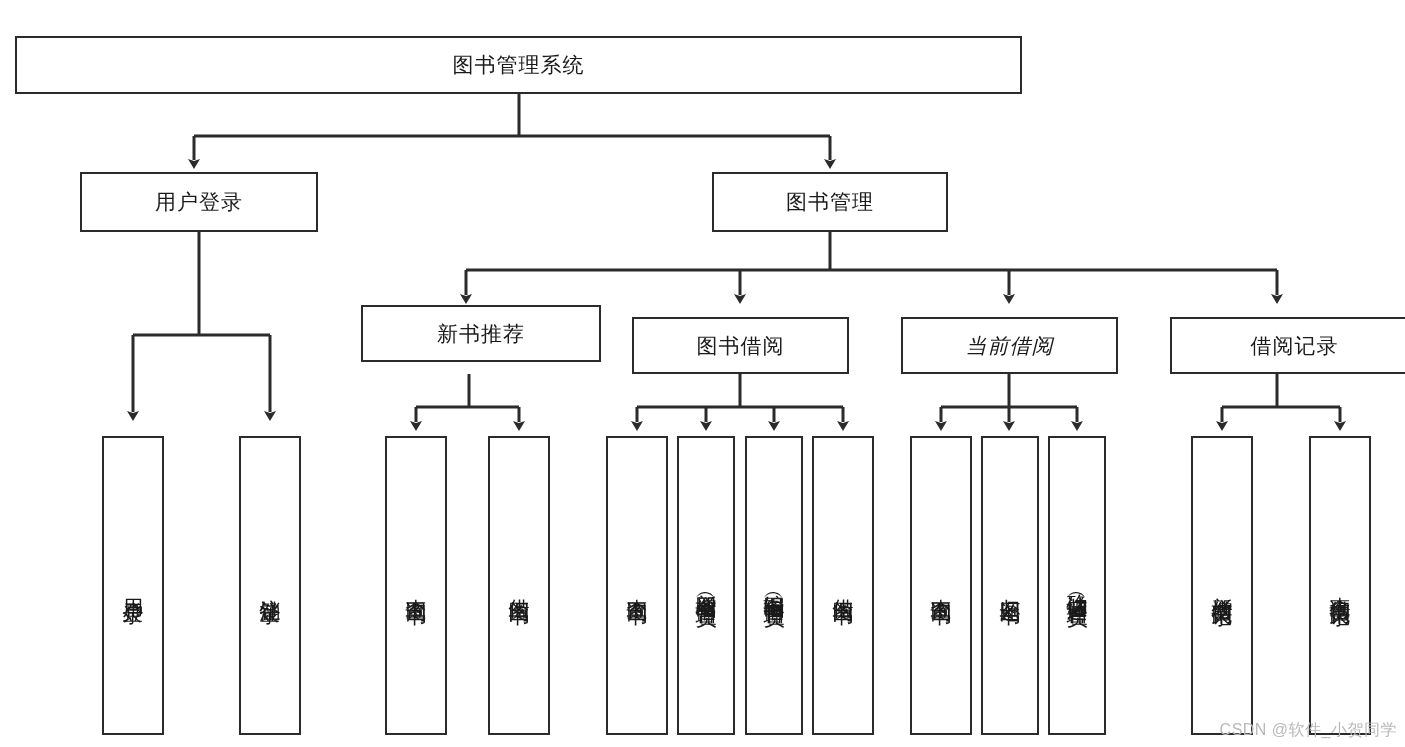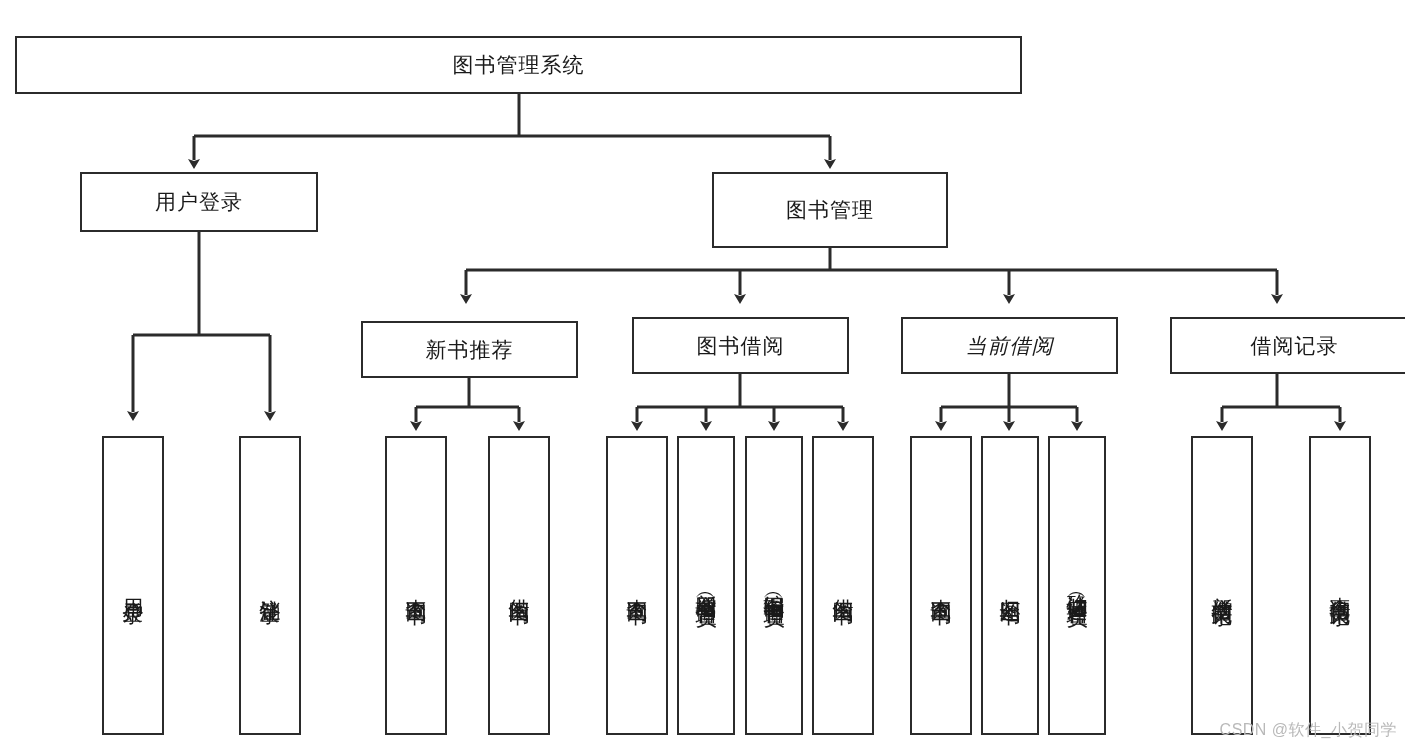--- a/index.html
+++ b/index.html
@@ -134,25 +134,25 @@
     </g>
   </svg>
 
   <div class="node node-h" style="left:15px; top:12px; width:1007px; height:58px;margin-top:24px;">
     <span>图书管理系统</span>
   </div>
 
   <div class="node node-h" style="left:80px; top:172px; width:238px; height:60px;">
     <span>用户登录</span>
   </div>
-  <div class="node node-h" style="left:712px; top:172px; width:236px; height:76px;">
+  <div class="node node-h" style="left:712px; top:172px; width:236px; height:60px;">
     <span>图书管理</span>
   </div>
 
-  <div class="node node-h" style="left:361px; top:321px; width:217px; height:57px;text-align:center;">
+  <div class="node node-h" style="left:361px; top:305px; width:240px; height:57px;text-align:center;">
     <span>新书推荐</span>
   </div>
   <div class="node node-h" style="left:632px; top:317px; width:217px; height:57px;">
     <span>图书借阅</span>
   </div>
   <div class="node node-h" style="left:901px; top:317px; width:217px; height:57px;font-style:italic;">
     <span>当前借阅</span>
   </div>
   <div class="node node-h" style="left:1170px; top:317px; width:249px; height:57px;">
     <span>借阅记录</span>

